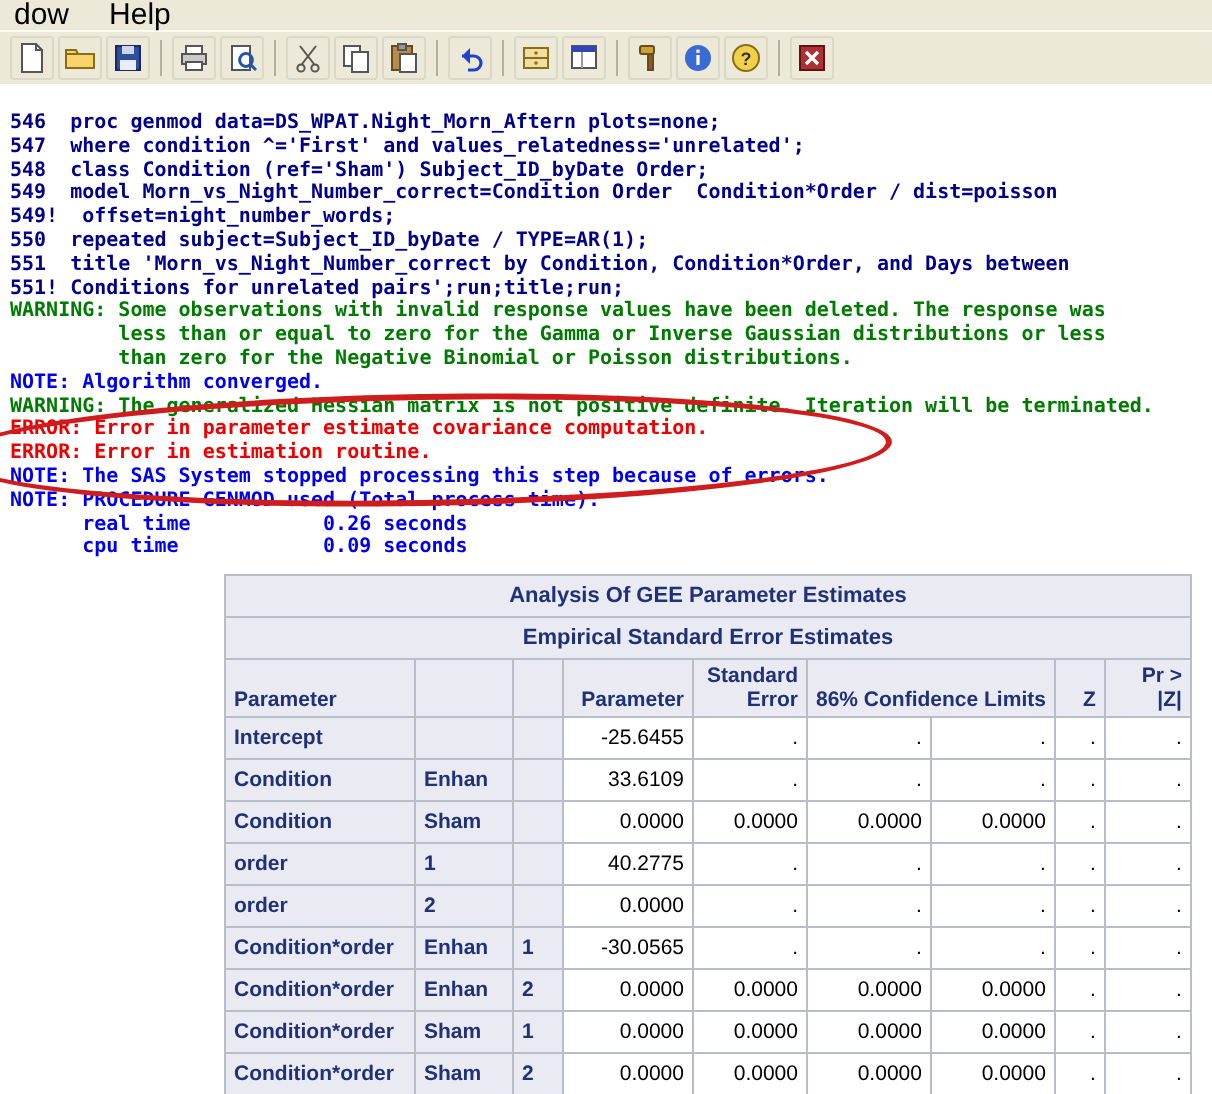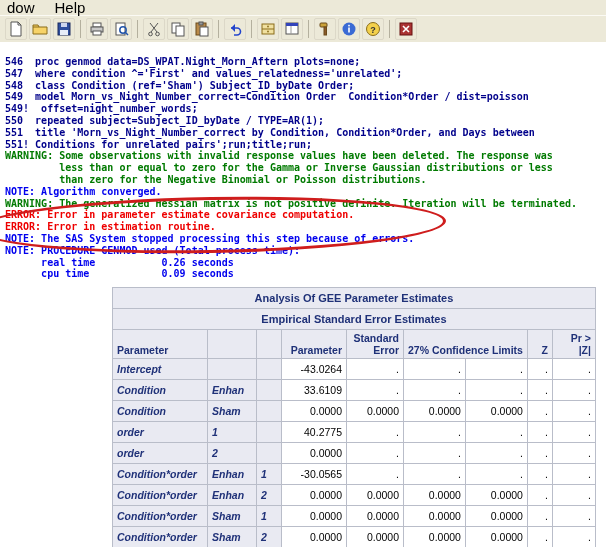--- a/index.html
+++ b/index.html
@@ -32,21 +32,21 @@
   .output{position:absolute;left:112px;top:287px;}
   table{border-collapse:collapse;font-size:10.5px;color:#000;}
   th,td{border:1px solid #b9bdc9;padding:2px 4px;}
   .ttl{background:var(--header_bg);color:var(--header_text);font-weight:bold;
        text-align:center;font-size:11px;height:16px;}
   .h{background:var(--header_bg);color:var(--header_text);font-weight:bold;vertical-align:bottom;}
   .h.left{text-align:left;}
   .h.right{text-align:right;}
   .h.center{text-align:center;white-space:nowrap;}
   .rowhead{background:var(--header_bg);color:var(--header_text);font-weight:bold;
-           text-align:left;height:16px;font-style:italic;}
+           text-align:left;height:16px;}
   tbody td{text-align:right;background:#fff;}
 </style>
 </head>
 <body>
 
 <div class="screen">
 
   <div class="menubar">
     <span class="menu-item">dow</span>
     <span class="menu-item">Help</span>
@@ -194,31 +194,31 @@
         </tr>
         <tr>
           <th class="ttl" colspan="9">Empirical Standard Error Estimates</th>
         </tr>
         <tr>
           <th class="h left" style="width:86px">Parameter</th>
           <th class="h" style="width:40px"></th>
           <th class="h" style="width:16px"></th>
           <th class="h right" style="width:56px">Parameter</th>
           <th class="h right" style="width:48px">Standard Error</th>
-          <th class="h center" colspan="2" style="width:94px">27% Confidence Limits</th>
+          <th class="h center" colspan="2" style="width:94px">86% Confidence Limits</th>
           <th class="h right" style="width:16px">Z</th>
           <th class="h right" style="width:34px">Pr &gt; |Z|</th>
         </tr>
       </thead>
       <tbody>
           <tr>
             <th class="rowhead">Intercept</th>
             <th class="rowhead"></th>
             <th class="rowhead"></th>
-            <td>-43.0264</td>
+            <td>-25.6455</td>
             <td>.</td>
             <td>.</td>
             <td>.</td>
             <td>.</td>
             <td>.</td>
           </tr>
           <tr>
             <th class="rowhead">Condition</th>
             <th class="rowhead">Enhan</th>
             <th class="rowhead"></th>

